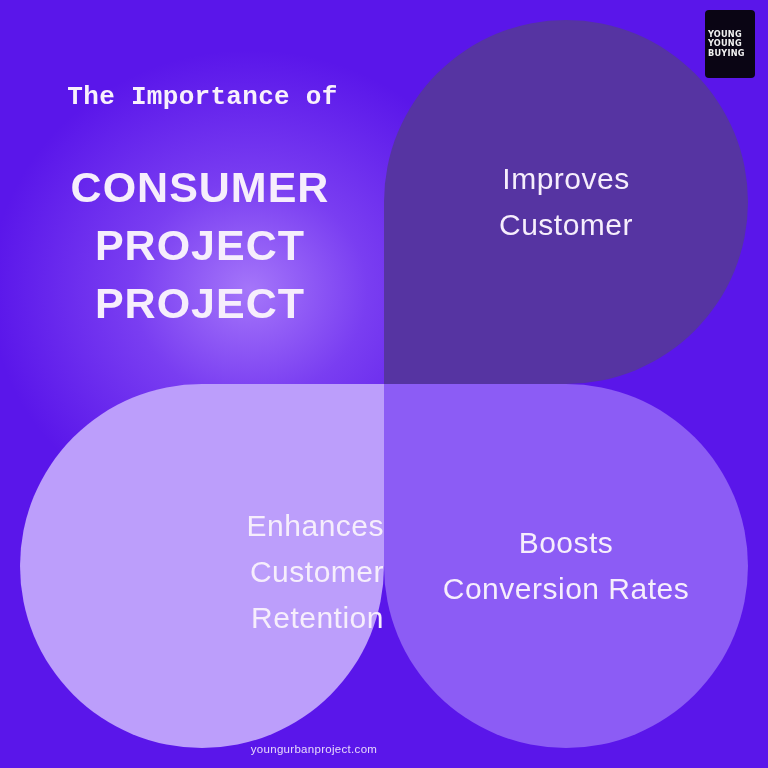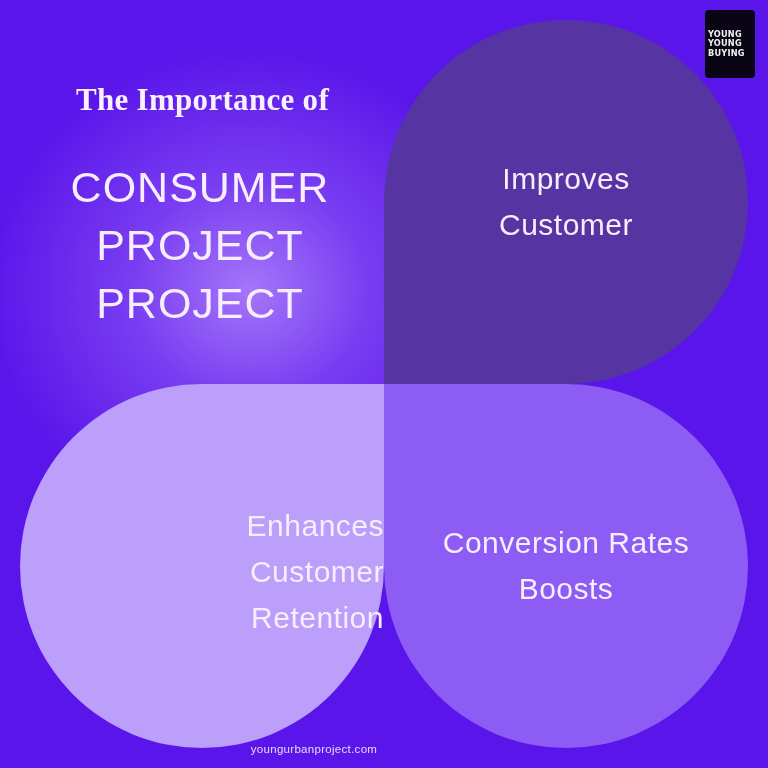--- a/index.html
+++ b/index.html
@@ -60,36 +60,36 @@
     .shape-bl .shape-text { padding-top: 12px; align-items: flex-end; }
     .shape-br .shape-text { padding-top: 0; }
     .title-small {
       position: absolute;
       left: 20px;
       top: 82px;
       width: 365px;
       text-align: center;
       color: #f8f0fc;
       font-weight: bold;
-      font-size: 31px;
+      font-size: 26px;
       letter-spacing: 0.3px;
-      font-family: Liberation Serif, serif;
+      font-family: Liberation Mono, monospace;
     }
     .title-big {
       position: absolute;
       left: 0;
       top: 158px;
       width: 400px;
       text-align: center;
       color: #f6eefc;
       font-size: 43px;
       line-height: 58px;
       letter-spacing: 1px;
     }
-    .title-big span { display: block; }
+    .title-big span { display: block; font-weight: bold; }
     .logo {
       position: absolute;
       left: 705px;
       top: 10px;
       width: 50px;
       height: 68px;
       background: #0a0514;
       border-radius: 4px;
       color: #f2f2f2;
       font-family: "DejaVu Sans", sans-serif;
@@ -137,22 +137,22 @@
   <div class="shape shape-bl">
     <div class="shape-text">
       <span>Enhances</span>
       <span>Customer</span>
       <span>Retention</span>
     </div>
   </div>
 
   <div class="shape shape-br">
     <div class="shape-text">
+      <span>Boosts</span>
       <span>Conversion Rates</span>
-      <span>Boosts</span>
     </div>
   </div>
 
   <div class="logo">
     <span>YOUNG</span>
     <span>YOUNG</span>
     <span>BUYING</span>
   </div>
 
   <div class="footer">youngurbanproject.com</div>

